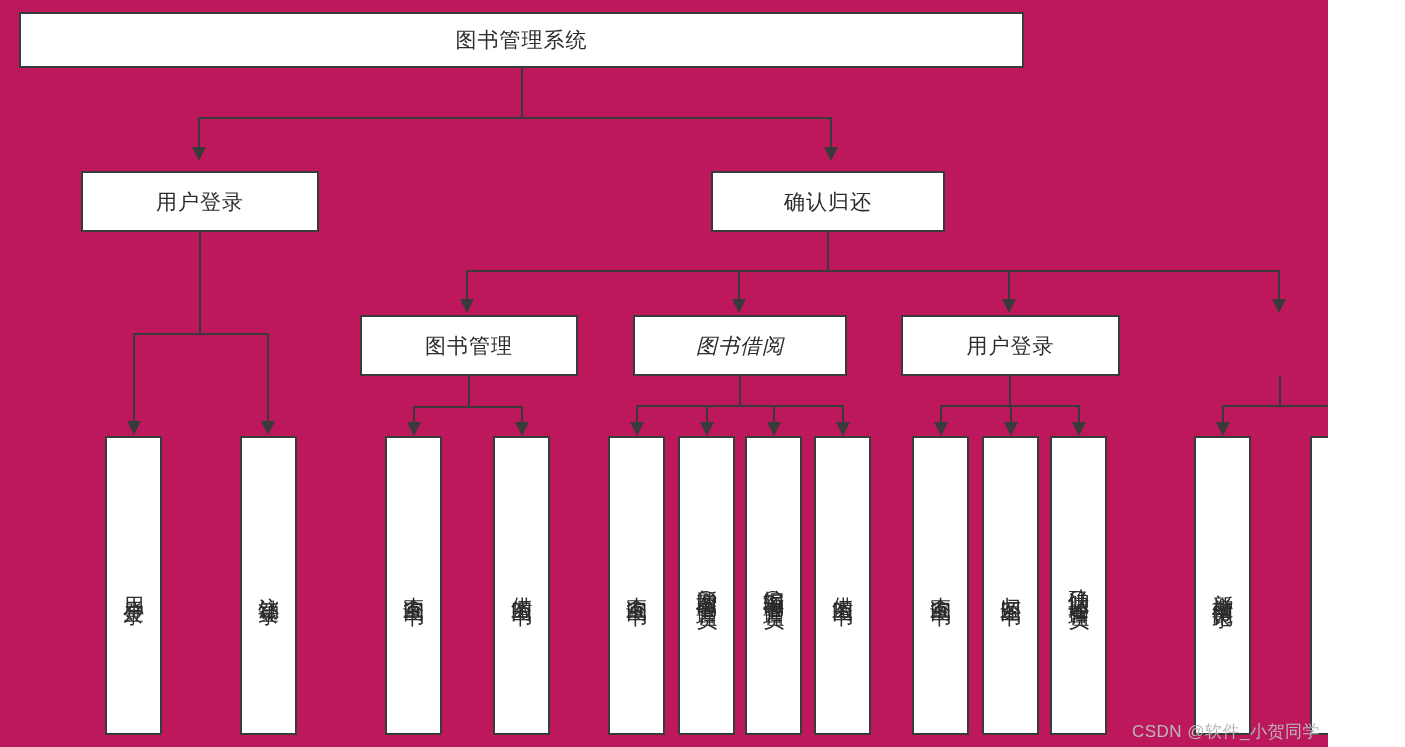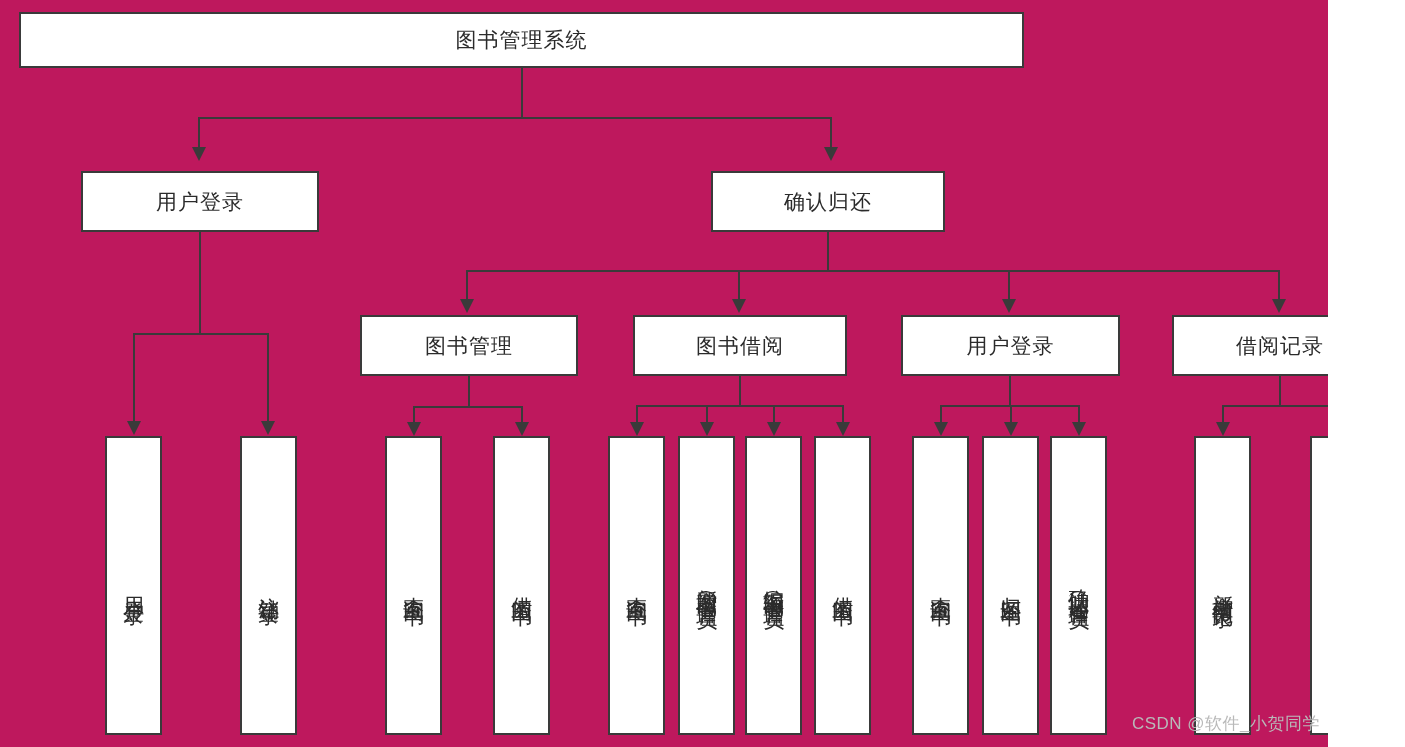--- a/index.html
+++ b/index.html
@@ -68,21 +68,21 @@
     width: 0;
     height: 0;
     border-left: 7px solid transparent;
     border-right: 7px solid transparent;
     border-top: 14px solid #3a3a3a;
   }
   
   #watermark {
     position: absolute;
     right: 8px;
-    bottom: 12px;
+    bottom: 4px;
     font-size: 17px;
     color: #b9b9b9;
     letter-spacing: 0.5px;
     white-space: nowrap;
     font-family: "Liberation Sans", "DejaVu Sans", sans-serif;
   }
 </style>
 </head>
 <body>
 
@@ -122,28 +122,25 @@
   <div class="vline" style="left:738px; top:270px; height:29px;"></div>
   <div class="arrow" style="left:732px; top:299px;"></div>
   <div class="vline" style="left:1008px; top:270px; height:29px;"></div>
   <div class="arrow" style="left:1002px; top:299px;"></div>
   <div class="vline" style="left:1278px; top:270px; height:29px;"></div>
   <div class="arrow" style="left:1272px; top:299px;"></div>
 
   <div class="node horiz" style="left:360px; top:315px; width:218px; height:61px;">
     <span>图书管理</span>
   </div>
-  <div class="node horiz" style="left:633px; top:315px; width:214px; height:61px;">
+  <div class="node horiz" style="left:633px; top:315px; width:214px; height:61px;font-style:italic;">
     <span>图书借阅</span>
   </div>
   <div class="node horiz" style="left:901px; top:315px; width:219px; height:61px;">
     <span>用户登录</span>
-  </div>
-  <div class="node horiz" style="left:1172px; top:315px; width:216px; height:61px;">
-    <span>借阅记录</span>
   </div>
 
   <div class="vline" style="left:468px; top:376px; height:31px;"></div>
   <div class="hline" style="left:413px; top:406px; width:110px;"></div>
   <div class="vline" style="left:413px; top:406px; height:16px;"></div>
   <div class="arrow" style="left:407px; top:422px;"></div>
   <div class="vline" style="left:521px; top:406px; height:16px;"></div>
   <div class="arrow" style="left:515px; top:422px;"></div>
 
   <div class="vline" style="left:739px; top:376px; height:30px;"></div>

